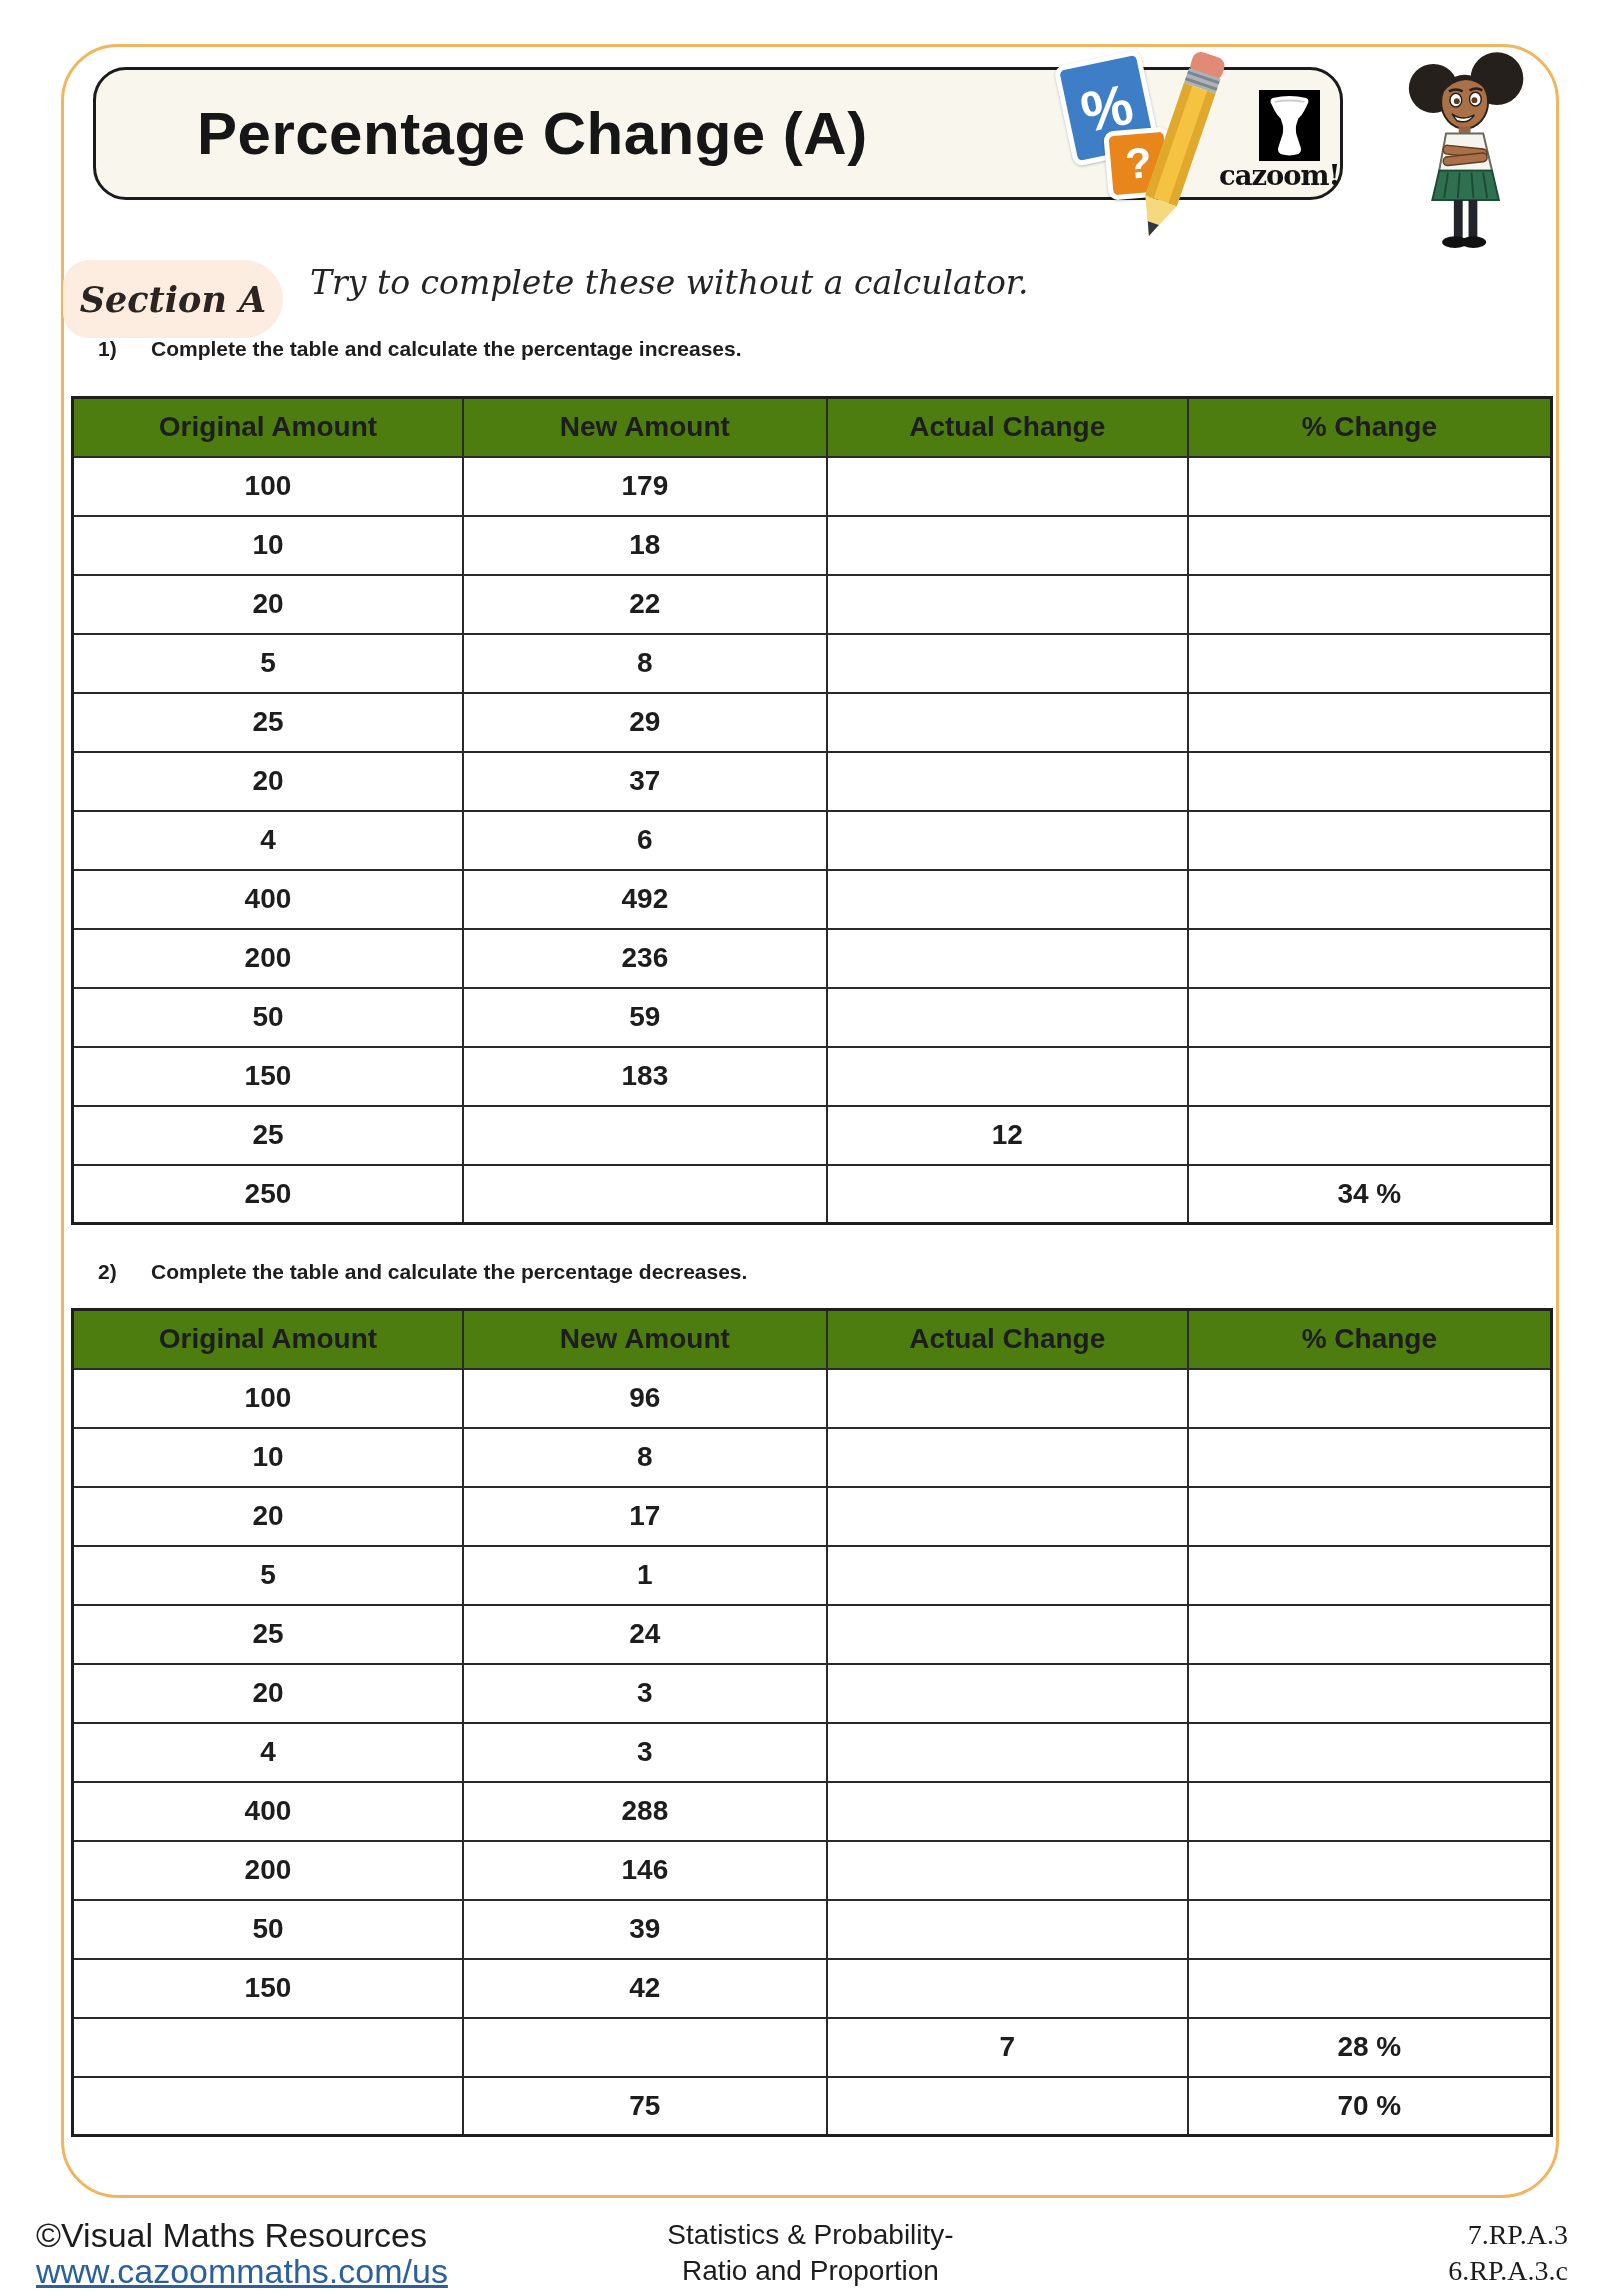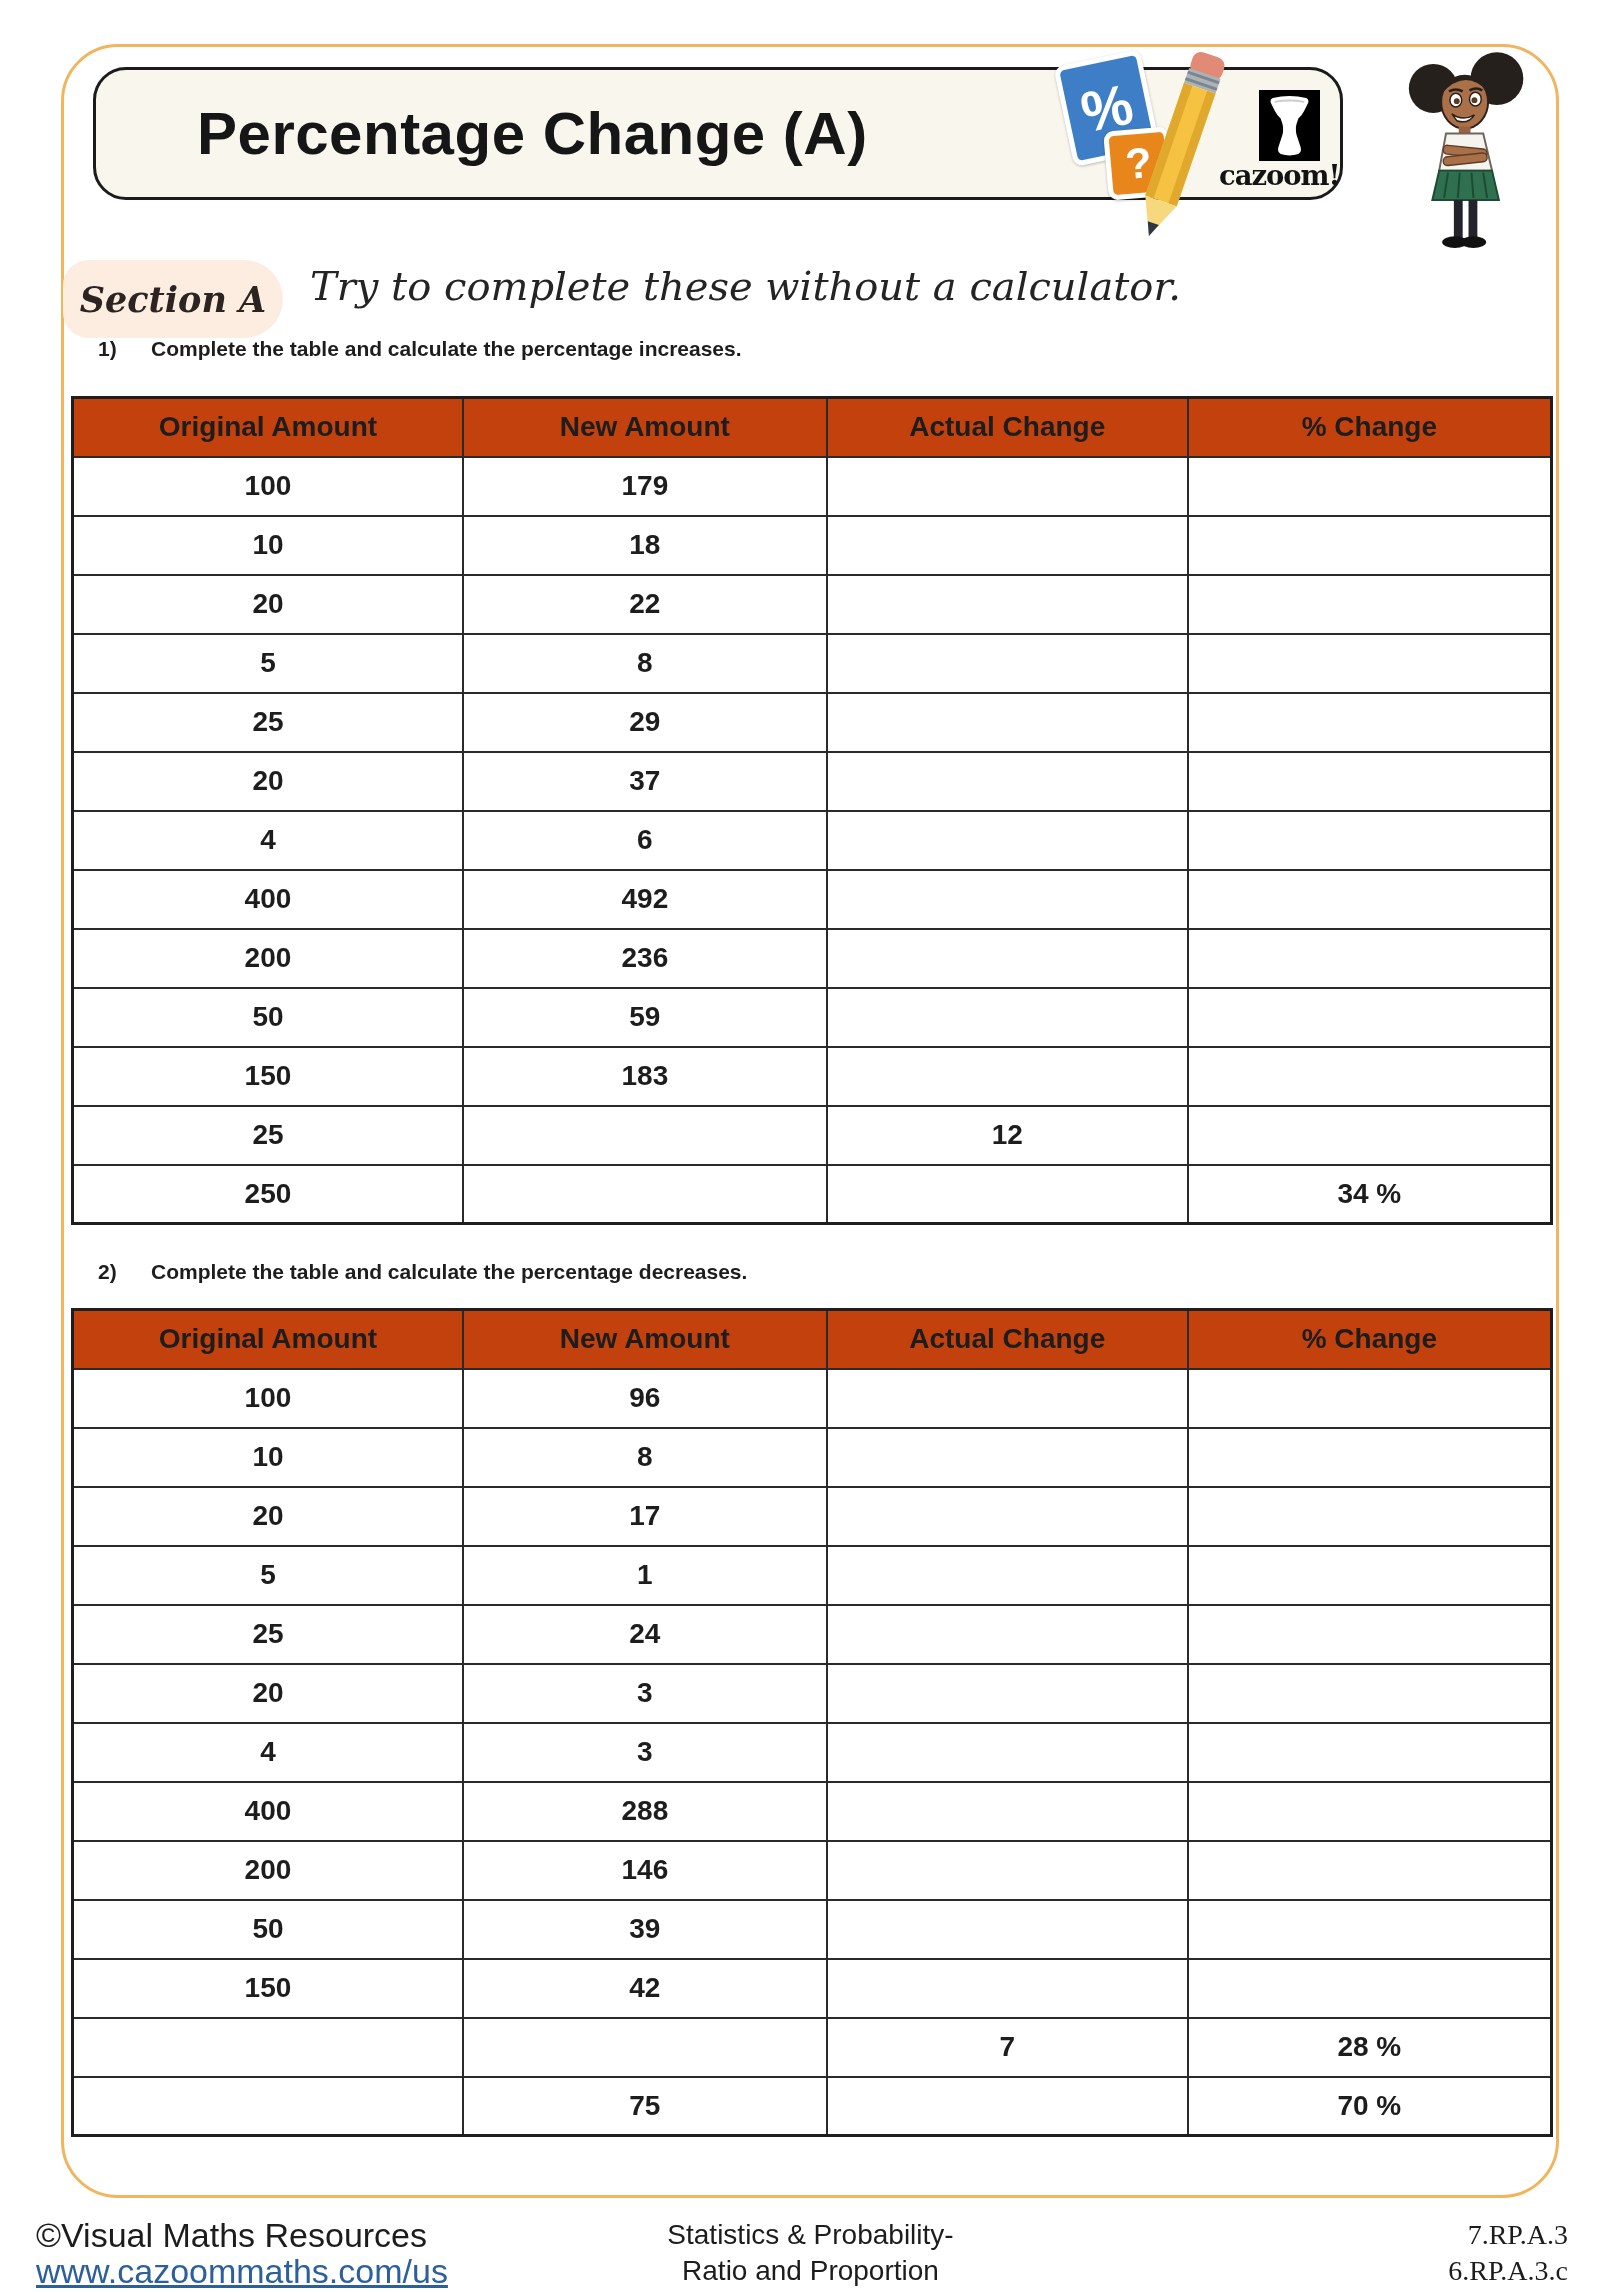--- a/index.html
+++ b/index.html
@@ -50,39 +50,39 @@
     position:absolute; left:63px; top:260px; width:220px; height:78px;
     background:#fcede0; border-radius:25.5px 39px 39px 25.5px;
     display:flex; align-items:center; justify-content:center;
   }
   .section-chip span {
     font-family:"DejaVu Serif", serif; font-style:italic; font-weight:bold;
     font-size:35px; color:#2b2420;
   }
   .section-instruction {
     position:absolute; left:310px; top:263px;
-    font-family:"DejaVu Serif", serif; font-style:italic; font-size:40px; color:#242424;
+    font-family:"DejaVu Serif", serif; font-style:italic; font-size:33px; color:#242424;
   }
   .question-line { position:absolute; left:98px; font-size:21px; font-weight:bold; color:#1d1d1d; }
   .q1 { top:337px; }
   .q2 { top:1260px; }
   .question-line .qnum { display:inline-block; width:53px; }
   
   .tbl-wrap { position:absolute; left:71px; width:1482px; }
   .tbl1 { top:396px; }
   .tbl2 { top:1308px; }
   table { width:100%; border-collapse:collapse; table-layout:fixed; border:3.9px solid #1e1e1e; }
   col.c1 { width:26.4%; } col.c2 { width:24.6%; } col.c3 { width:24.4%; } col.c4 { width:24.6%; }
   th, td {
     height:59px; text-align:center; vertical-align:middle;
     border-left:2px solid #2a2a2a; border-right:2px solid #2a2a2a;
     border-top:2.9px solid #2a2a2a; border-bottom:2.9px solid #2a2a2a;
     font-size:28px; font-weight:bold; color:#1d1d1d;
   }
-  th { background:#c2410c; }
+  th { background:#4d7c0f; }
   td { background:#ffffff; }
   
   .footer-left { position:absolute; left:36px; top:2217px; font-size:34px; line-height:36px; }
   .footer-link { color:#2b5f9e; text-decoration:underline; }
   .footer-center { position:absolute; left:0; right:0; top:2217px; text-align:center; font-size:28px; line-height:36px; }
   .footer-right { position:absolute; right:53px; top:2217px; text-align:right; font-size:28px; line-height:36px;font-family:Liberation Serif, serif; }
 </style>
 </head>
 <body>
 

